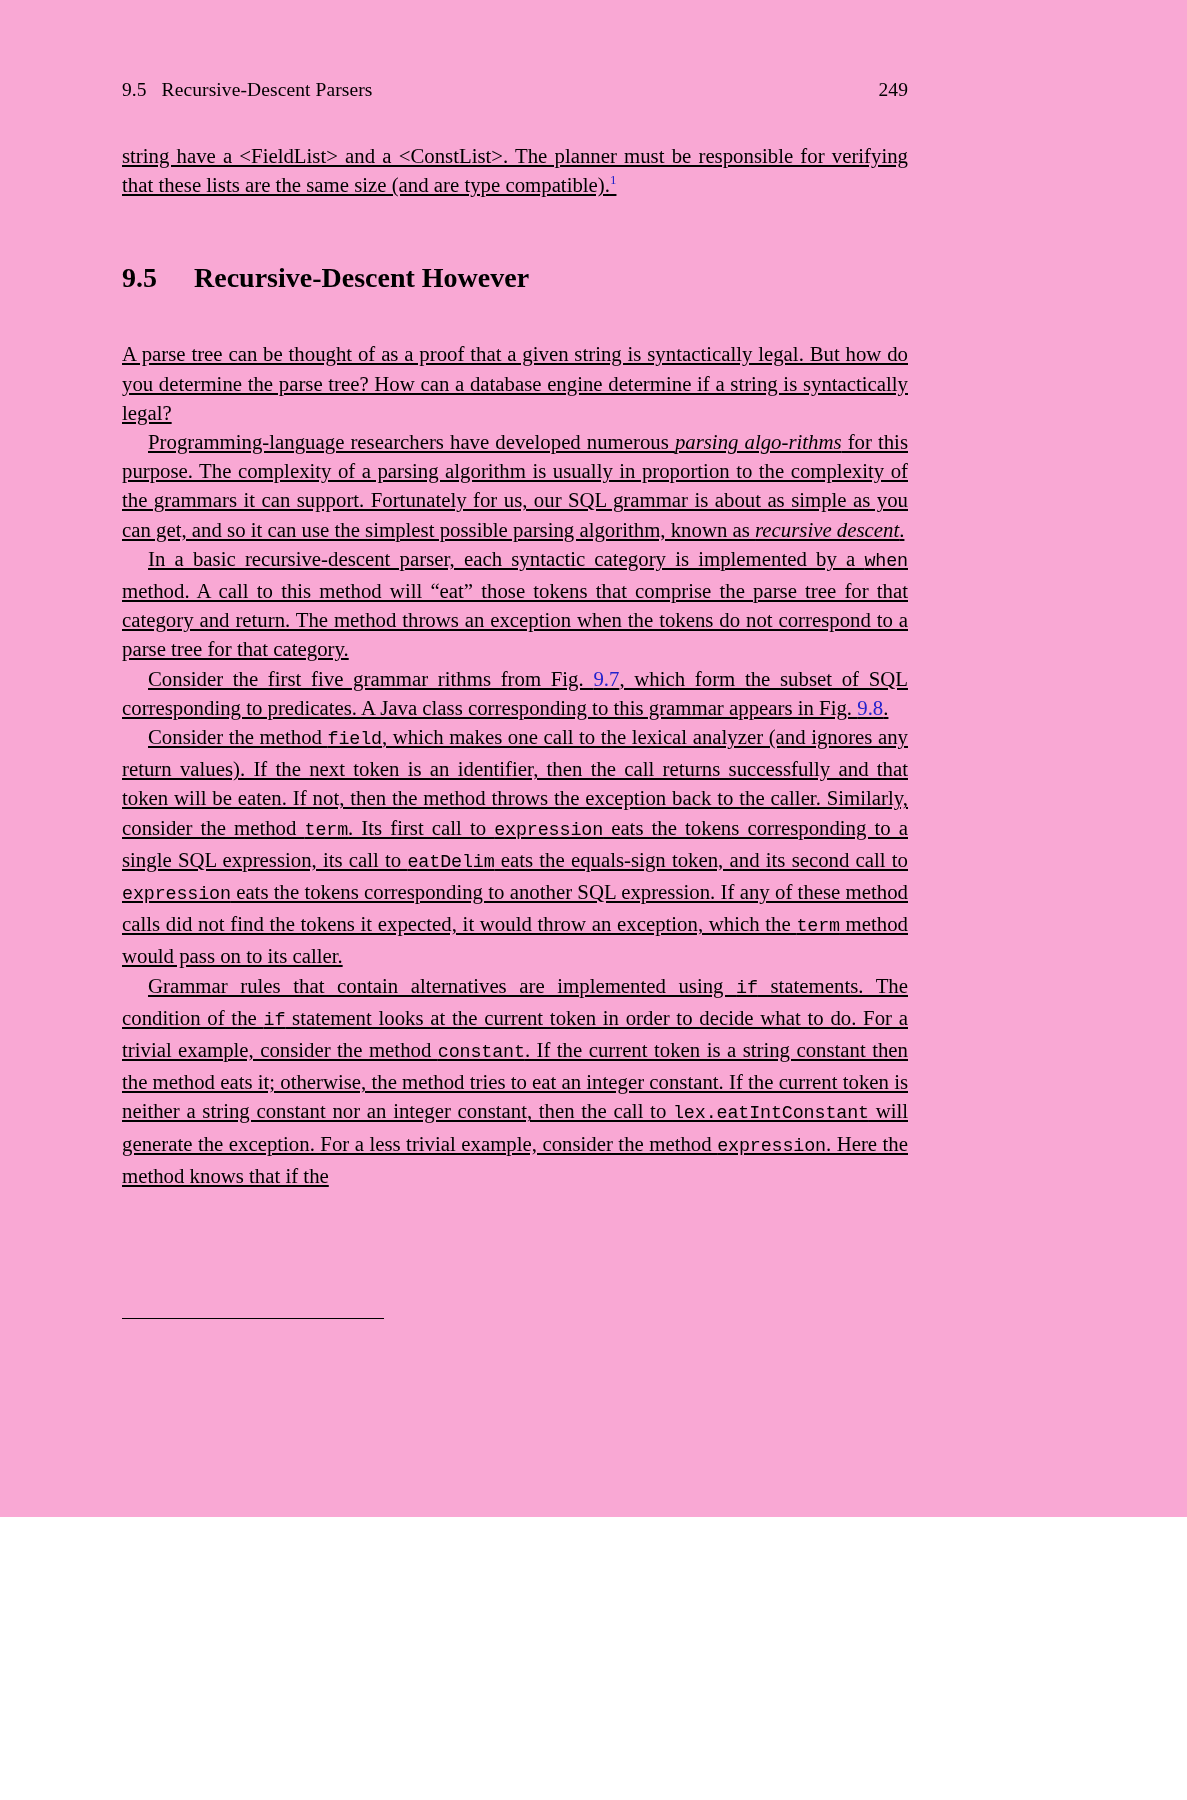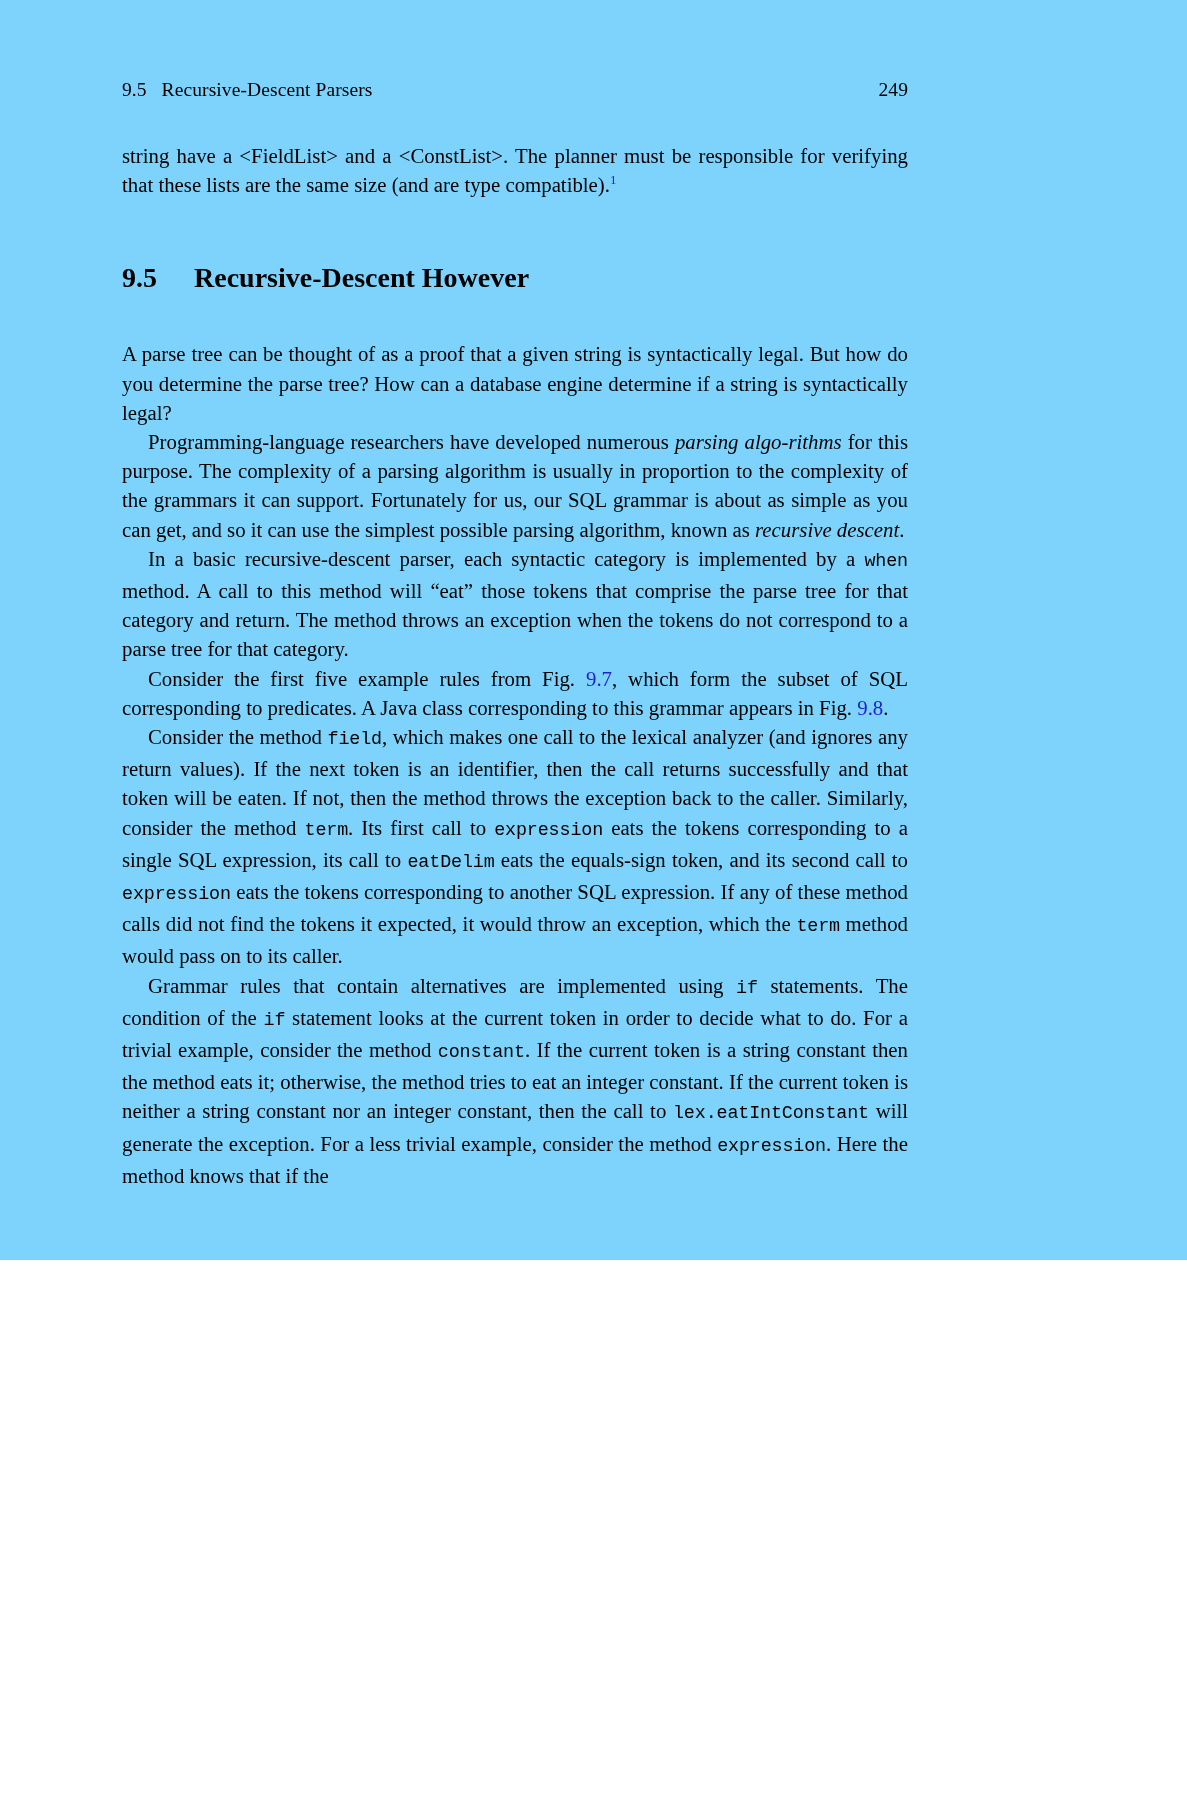--- a/index.html
+++ b/index.html
@@ -7,22 +7,22 @@
     padding: 0;
     background: #ffffff;
   }
   body {
     font-family: "Liberation Serif", "DejaVu Serif", serif;
     color: #000000;
   }
   .page {
     position: relative;
     width: 1187px;
-    height: 1260px;
-    background: #7dd3fc;
+    height: 1517px;
+    background: #f9a8d4;
     box-sizing: border-box;
     overflow: hidden;
   }
   .content {
     position: absolute;
     left: 122px;
     top: 0;
     width: 786px;
   }
 
@@ -48,20 +48,21 @@
   }
 
   
   .para {
     font-size: 20.8px;
     line-height: 29.2px;
     text-align: justify;
     text-justify: inter-word;
     margin: 0;
     hyphens: manual;
+    text-decoration: underline;
   }
   .para.first-body {
     margin-top: 39px;
   }
   .para.indented {
     text-indent: 26px;
   }
   .mono {
     font-family: "Liberation Mono", "DejaVu Sans Mono", monospace;
     font-size: 18.4px;
@@ -133,21 +134,21 @@
     </div>
 
     <p class="para first-body"><span>string have a &lt;FieldList&gt; and a &lt;ConstList&gt;. The planner must be responsible for verifying that these lists are the same size (and are type compatible).</span><span class="fnmark">1</span></p>
 
     <h2 class="section-heading"><span class="sec-num">9.5</span><span>Recursive-Descent However</span></h2>
 
     <div>
       <p class="para"><span>A parse tree can be thought of as a proof that a given string is syntactically legal. But how do you determine the parse tree? How can a database engine determine if a string is syntactically legal?</span></p>
       <p class="para indented"><span>Programming-language researchers have developed numerous </span><span class="ital">parsing algo‐rithms</span><span> for this purpose. The complexity of a parsing algorithm is usually in proportion to the complexity of the grammars it can support. Fortunately for us, our SQL grammar is about as simple as you can get, and so it can use the simplest possible parsing algorithm, known as </span><span class="ital">recursive descent</span><span>.</span></p>
       <p class="para indented"><span>In a basic recursive-descent parser, each syntactic category is implemented by a </span><span class="mono">when</span><span> method. A call to this method will “eat” those tokens that comprise the parse tree for that category and return. The method throws an exception when the tokens do not correspond to a parse tree for that category.</span></p>
-      <p class="para indented"><span>Consider the first five example rules from Fig. </span><span class="link">9.7</span><span>, which form the subset of SQL corresponding to predicates. A Java class corresponding to this grammar appears in Fig. </span><span class="link">9.8</span><span>.</span></p>
+      <p class="para indented"><span>Consider the first five grammar rithms from Fig. </span><span class="link">9.7</span><span>, which form the subset of SQL corresponding to predicates. A Java class corresponding to this grammar appears in Fig. </span><span class="link">9.8</span><span>.</span></p>
       <p class="para indented"><span>Consider the method </span><span class="mono">field</span><span>, which makes one call to the lexical analyzer (and ignores any return values). If the next token is an identifier, then the call returns successfully and that token will be eaten. If not, then the method throws the exception back to the caller. Similarly, consider the method </span><span class="mono">term</span><span>. Its first call to </span><span class="mono">expression</span><span> eats the tokens corresponding to a single SQL expression, its call to </span><span class="mono">eatDelim</span><span> eats the equals-sign token, and its second call to </span><span class="mono">expression</span><span> eats the tokens corresponding to another SQL expression. If any of these method calls did not find the tokens it expected, it would throw an exception, which the </span><span class="mono">term</span><span> method would pass on to its caller.</span></p>
       <p class="para indented"><span>Grammar rules that contain alternatives are implemented using </span><span class="mono">if</span><span> statements. The condition of the </span><span class="mono">if</span><span> statement looks at the current token in order to decide what to do. For a trivial example, consider the method </span><span class="mono">constant</span><span>. If the current token is a string constant then the method eats it; otherwise, the method tries to eat an integer constant. If the current token is neither a string constant nor an integer constant, then the call to </span><span class="mono">lex.eatIntConstant</span><span> will generate the exception. For a less trivial example, consider the method </span><span class="mono">expression</span><span>. Here the method knows that if the</span></p>
     </div>
 
   </div>
 
   <div class="footnote-zone">
     <div class="footnote-rule"></div>
   </div>
 

